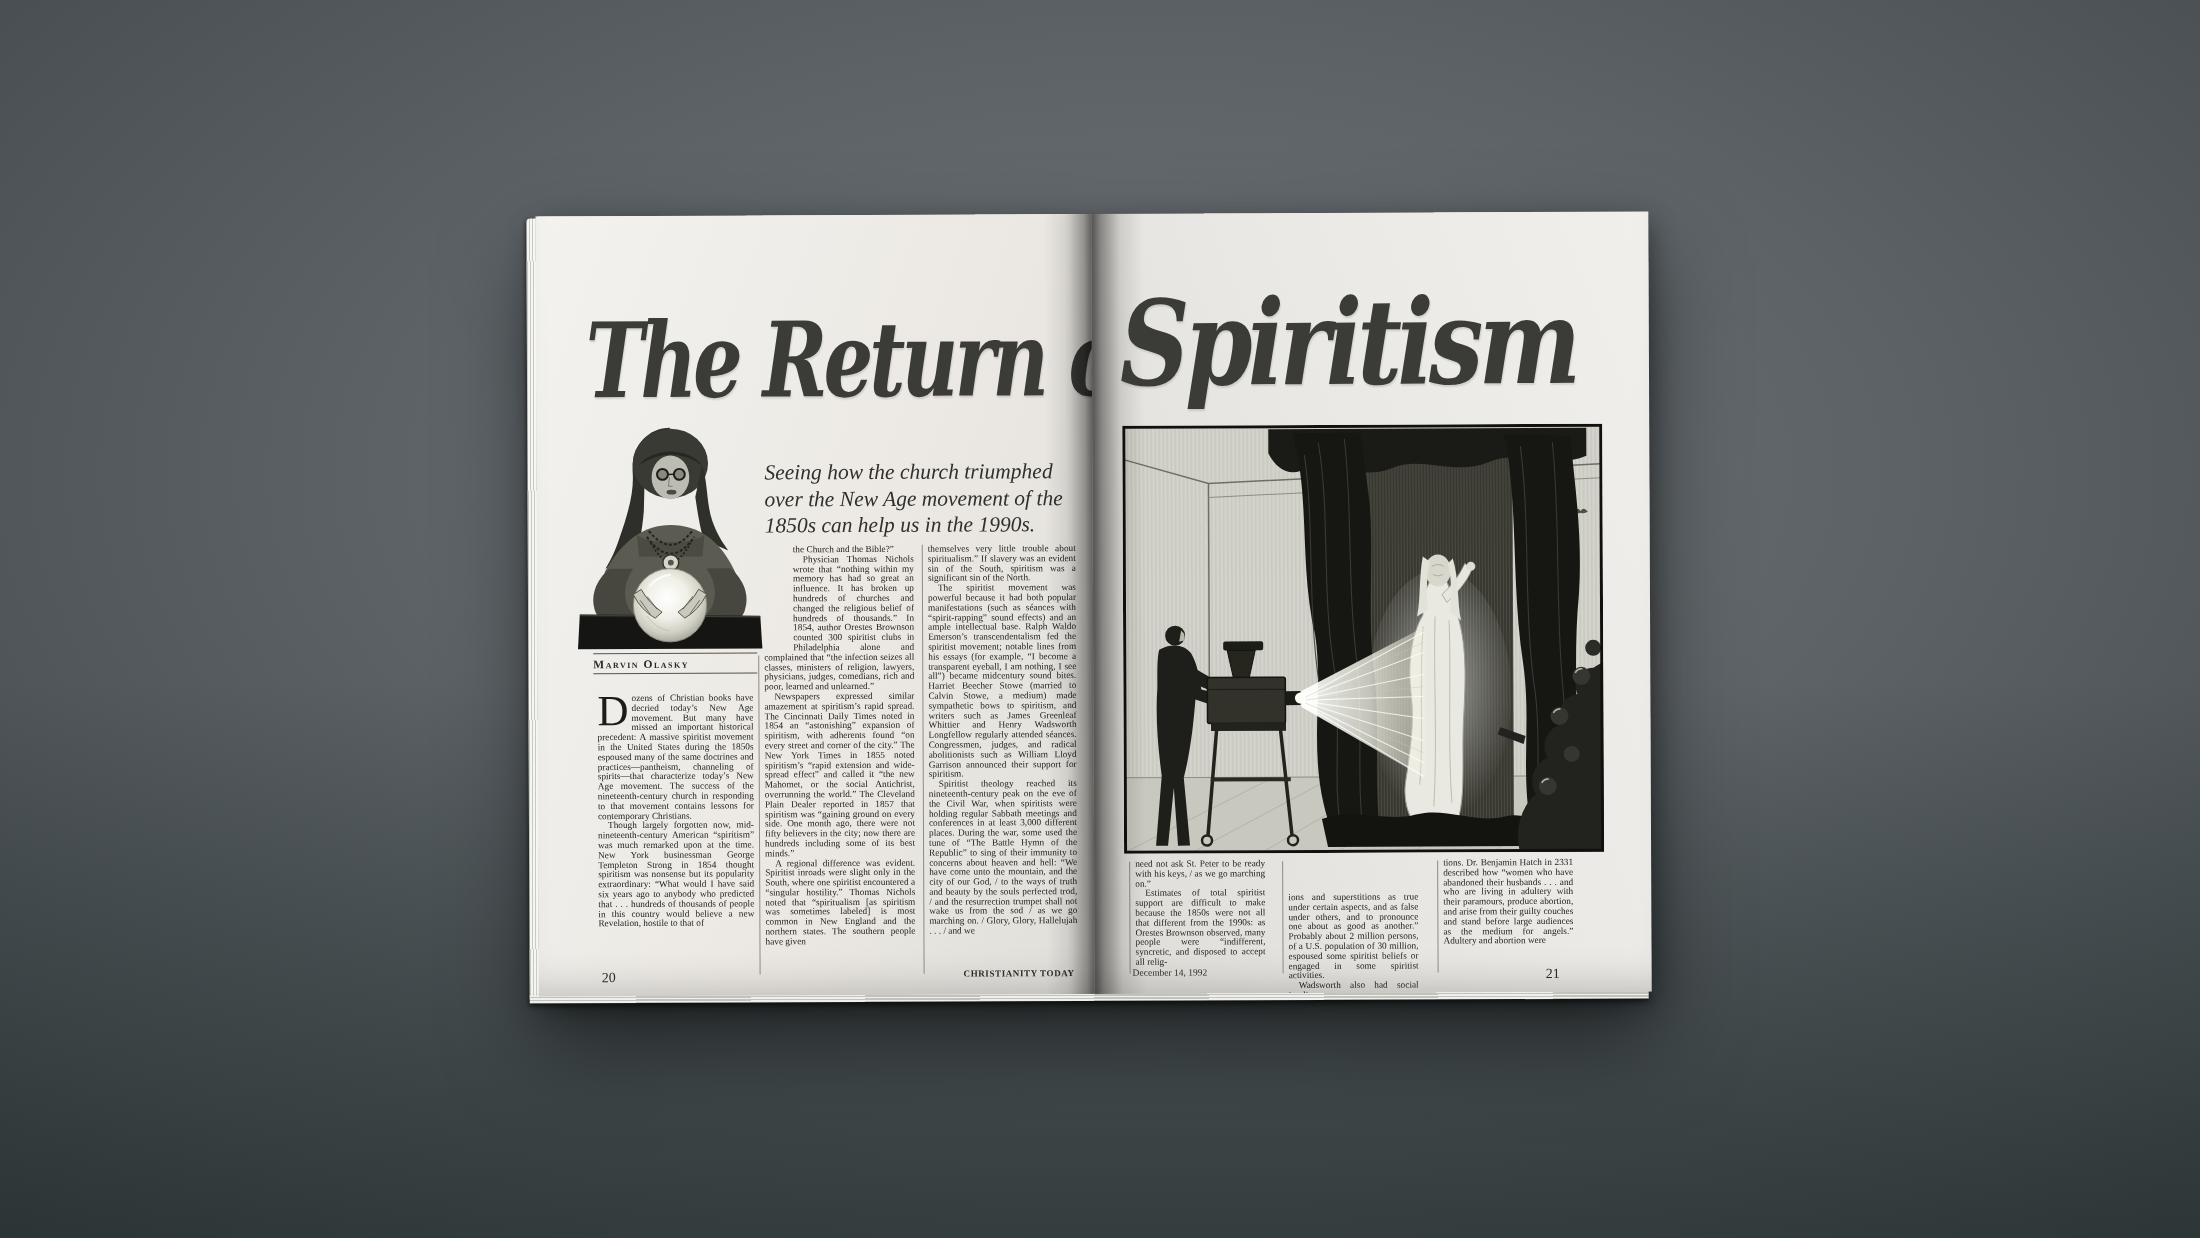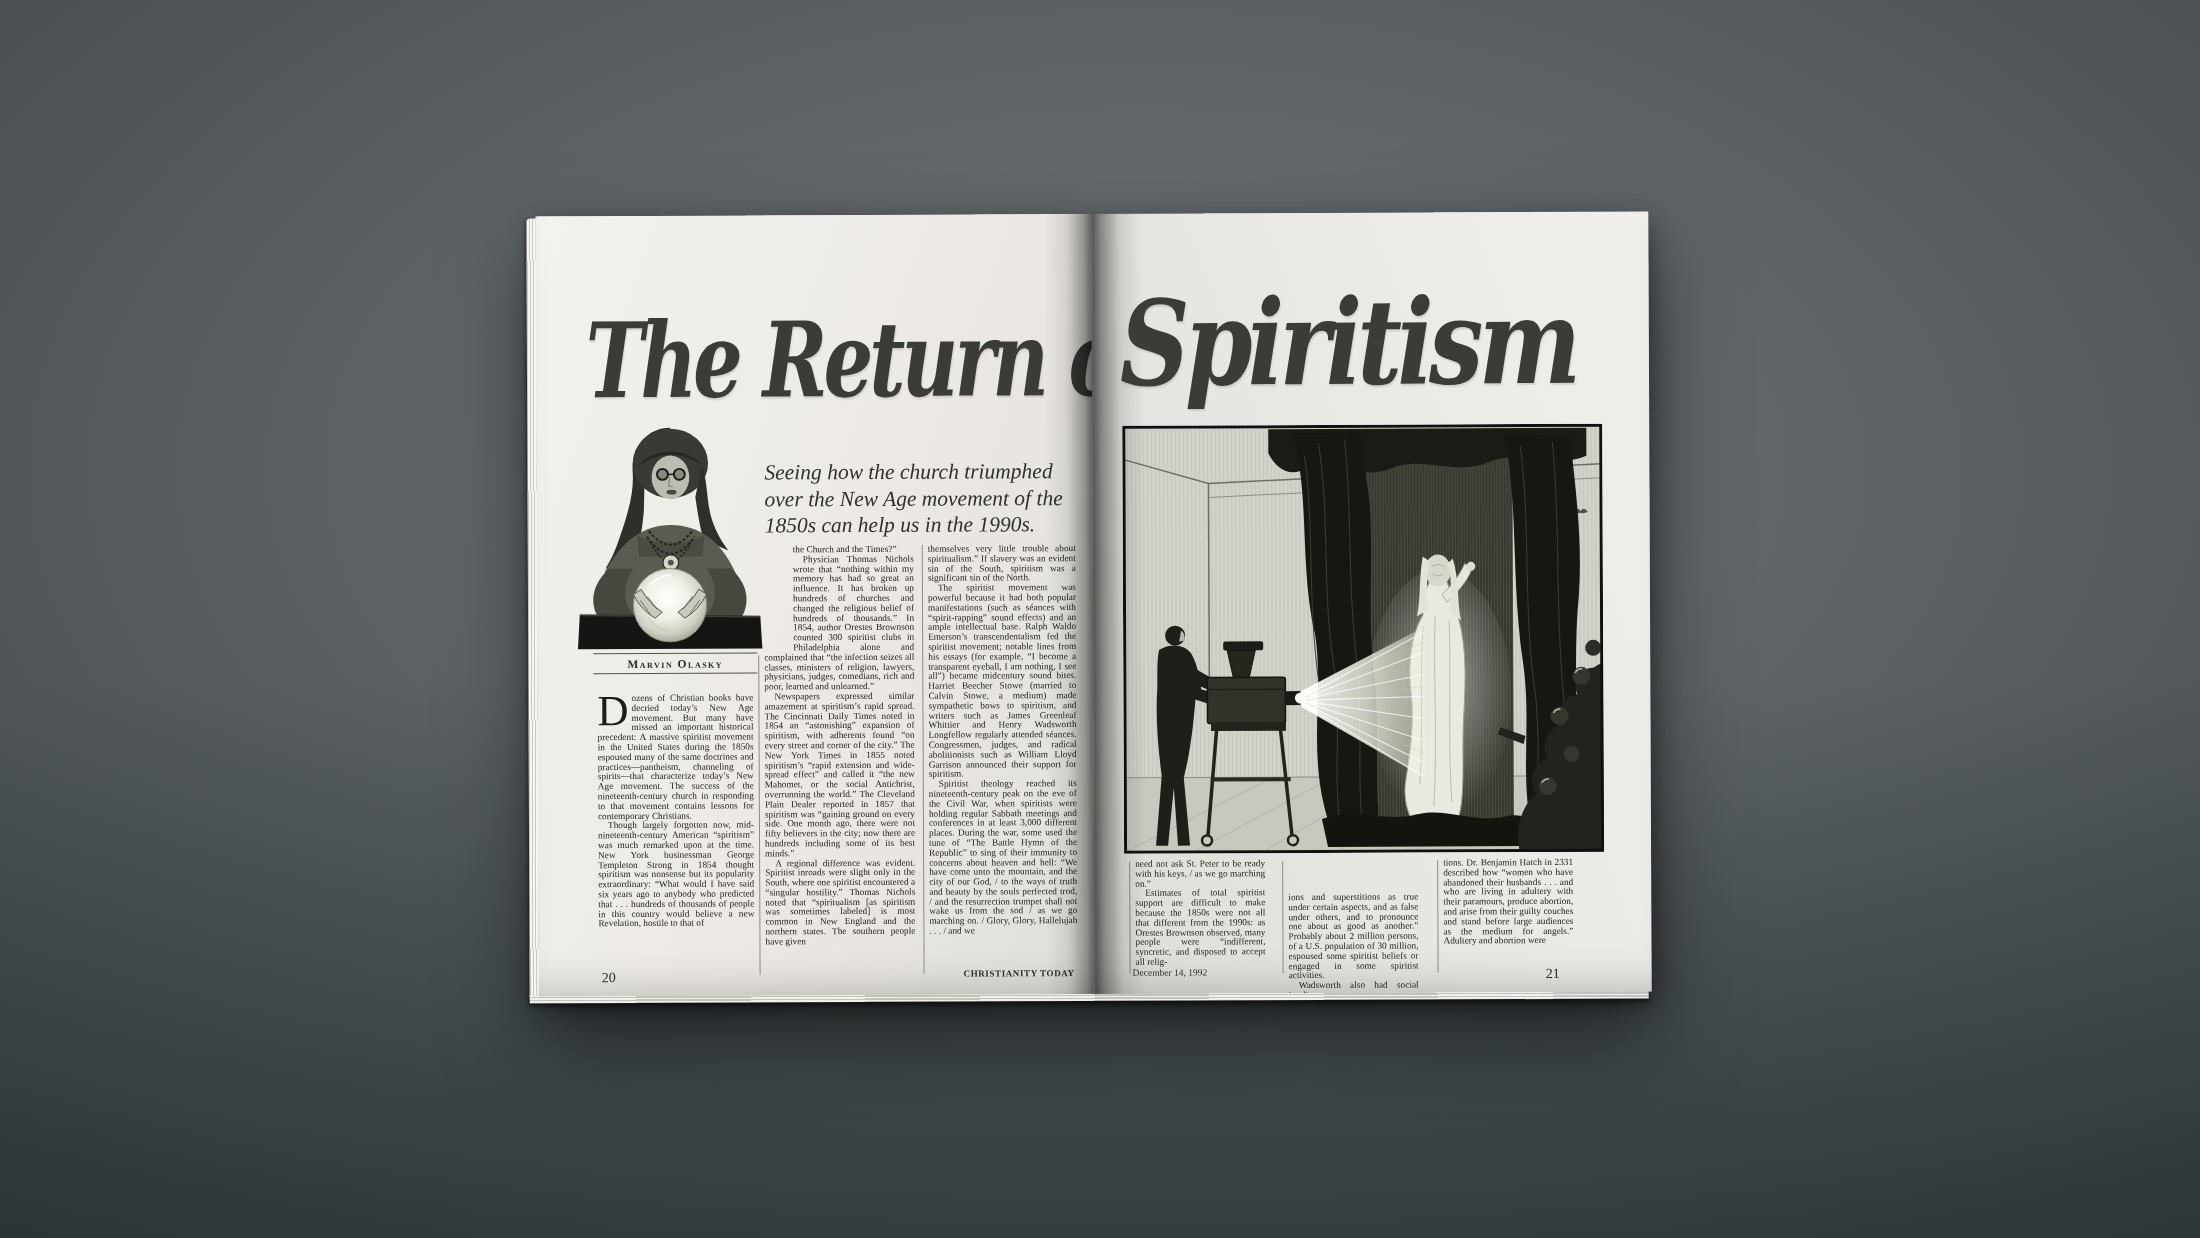--- a/index.html
+++ b/index.html
@@ -42,21 +42,21 @@
     transform-origin:left top;text-shadow:1px 2px 2px rgba(0,0,0,.12);
   }
   .headline-left{left:50px;top:83px;font-size:104px;letter-spacing:-5px;transform:scaleX(.75);}
   .headline-right{left:28px;top:60px;font-size:118px;letter-spacing:-6px;transform:scaleX(.82);z-index:5;}
 
   .deck{
     position:absolute;left:228px;top:244px;width:318px;
     font-style:italic;font-size:21.5px;line-height:26.5px;color:#31302c;
   }
   .byline{
-    position:absolute;left:56px;top:437px;width:164px;text-align:center;
+    position:absolute;left:56px;top:437px;width:164px;
     border-top:1px solid #55534e;border-bottom:1px solid #55534e;padding:4px 0 3px 0;
     font-variant:small-caps;font-weight:bold;font-size:11.5px;letter-spacing:1.5px;color:#2b2a26;
   }
   .illu-left{position:absolute;left:40px;top:204px;width:186px;height:230px;}
   .illu-right{position:absolute;left:30px;top:212px;width:480px;height:428px;background:#dddcd5;}
 
   .txtcol{position:absolute;text-align:justify;font-size:9.3px;line-height:9.8px;
     color:#24221f;overflow:hidden;}
   .txtcol p{margin:0;text-indent:10px;}
   .txtcol p:first-of-type{text-indent:0;}
@@ -149,21 +149,21 @@
       <div class="byline">Marvin Olasky</div>
 
       <div class="deck">Seeing how the church triumphed over the New Age movement of the 1850s can help us in the 1990s.</div>
 
       <div class="txtcol col-a">
           <p>Dozens of Christian books have decried today’s New Age movement. But many have missed an important historical precedent: A massive spiritist movement in the United States during the 1850s espoused many of the same doctrines and practices—pantheism, channeling of spirits—that characterize today’s New Age movement. The success of the nineteenth-century church in responding to that movement contains lessons for contemporary Christians.</p>
           <p>Though largely forgotten now, mid-nineteenth-century American “spiritism” was much remarked upon at the time. New York businessman George Templeton Strong in 1854 thought spiritism was nonsense but its popularity extraordinary: “What would I have said six years ago to anybody who predicted that . . . hundreds of thousands of people in this country would believe a new Revelation, hostile to that of</p>
         </div>
       <div class="txtcol col-b">
           <span class="intrude"></span>
-          <p>the Church and the Times?”</p>
+          <p>the Church and the Bible?”</p>
           <p>Physician Thomas Nichols wrote that “nothing within my memory has had so great an influence. It has broken up hundreds of churches and changed the religious belief of hundreds of thousands.” In 1854, author Orestes Brownson counted 300 spiritist clubs in Philadelphia alone and complained that “the infection seizes all classes, ministers of religion, lawyers, physicians, judges, comedians, rich and poor, learned and unlearned.”</p>
           <p>Newspapers expressed similar amazement at spiritism’s rapid spread. The Cincinnati Daily Times noted in 1854 an “astonishing” expansion of spiritism, with adherents found “on every street and corner of the city.” The New York Times in 1855 noted spiritism’s “rapid extension and wide-spread effect” and called it “the new Mahomet, or the social Antichrist, overrunning the world.” The Cleveland Plain Dealer reported in 1857 that spiritism was “gaining ground on every side. One month ago, there were not fifty believers in the city; now there are hundreds including some of its best minds.”</p>
           <p>A regional difference was evident. Spiritist inroads were slight only in the South, where one spiritist encountered a “singular hostility.” Thomas Nichols noted that “spiritualism [as spiritism was sometimes labeled] is most common in New England and the northern states. The southern people have given</p>
         </div>
       <div class="txtcol col-c">
           <p>themselves very little trouble about spiritualism.” If slavery was an evident sin of the South, spiritism was a significant sin of the North.</p>
           <p>The spiritist movement was powerful because it had both popular manifestations (such as séances with “spirit-rapping” sound effects) and an ample intellectual base. Ralph Waldo Emerson’s transcendentalism fed the spiritist movement; notable lines from his essays (for example, “I become a transparent eyeball, I am nothing, I see all”) became midcentury sound bites. Harriet Beecher Stowe (married to Calvin Stowe, a medium) made sympathetic bows to spiritism, and writers such as James Greenleaf Whittier and Henry Wadsworth Longfellow regularly attended séances. Congressmen, judges, and radical abolitionists such as William Lloyd Garrison announced their support for spiritism.</p>
           <p>Spiritist theology reached its nineteenth-century peak on the eve of the Civil War, when spiritists were holding regular Sabbath meetings and conferences in at least 3,000 different places. During the war, some used the tune of “The Battle Hymn of the Republic” to sing of their immunity to concerns about heaven and hell: “We have come unto the mountain, and the city of our God, / to the ways of truth and beauty by the souls perfected trod, / and the resurrection trumpet shall not wake us from the sod / as we go marching on. / Glory, Glory, Hallelujah . . . / and we</p>
         </div>
 

